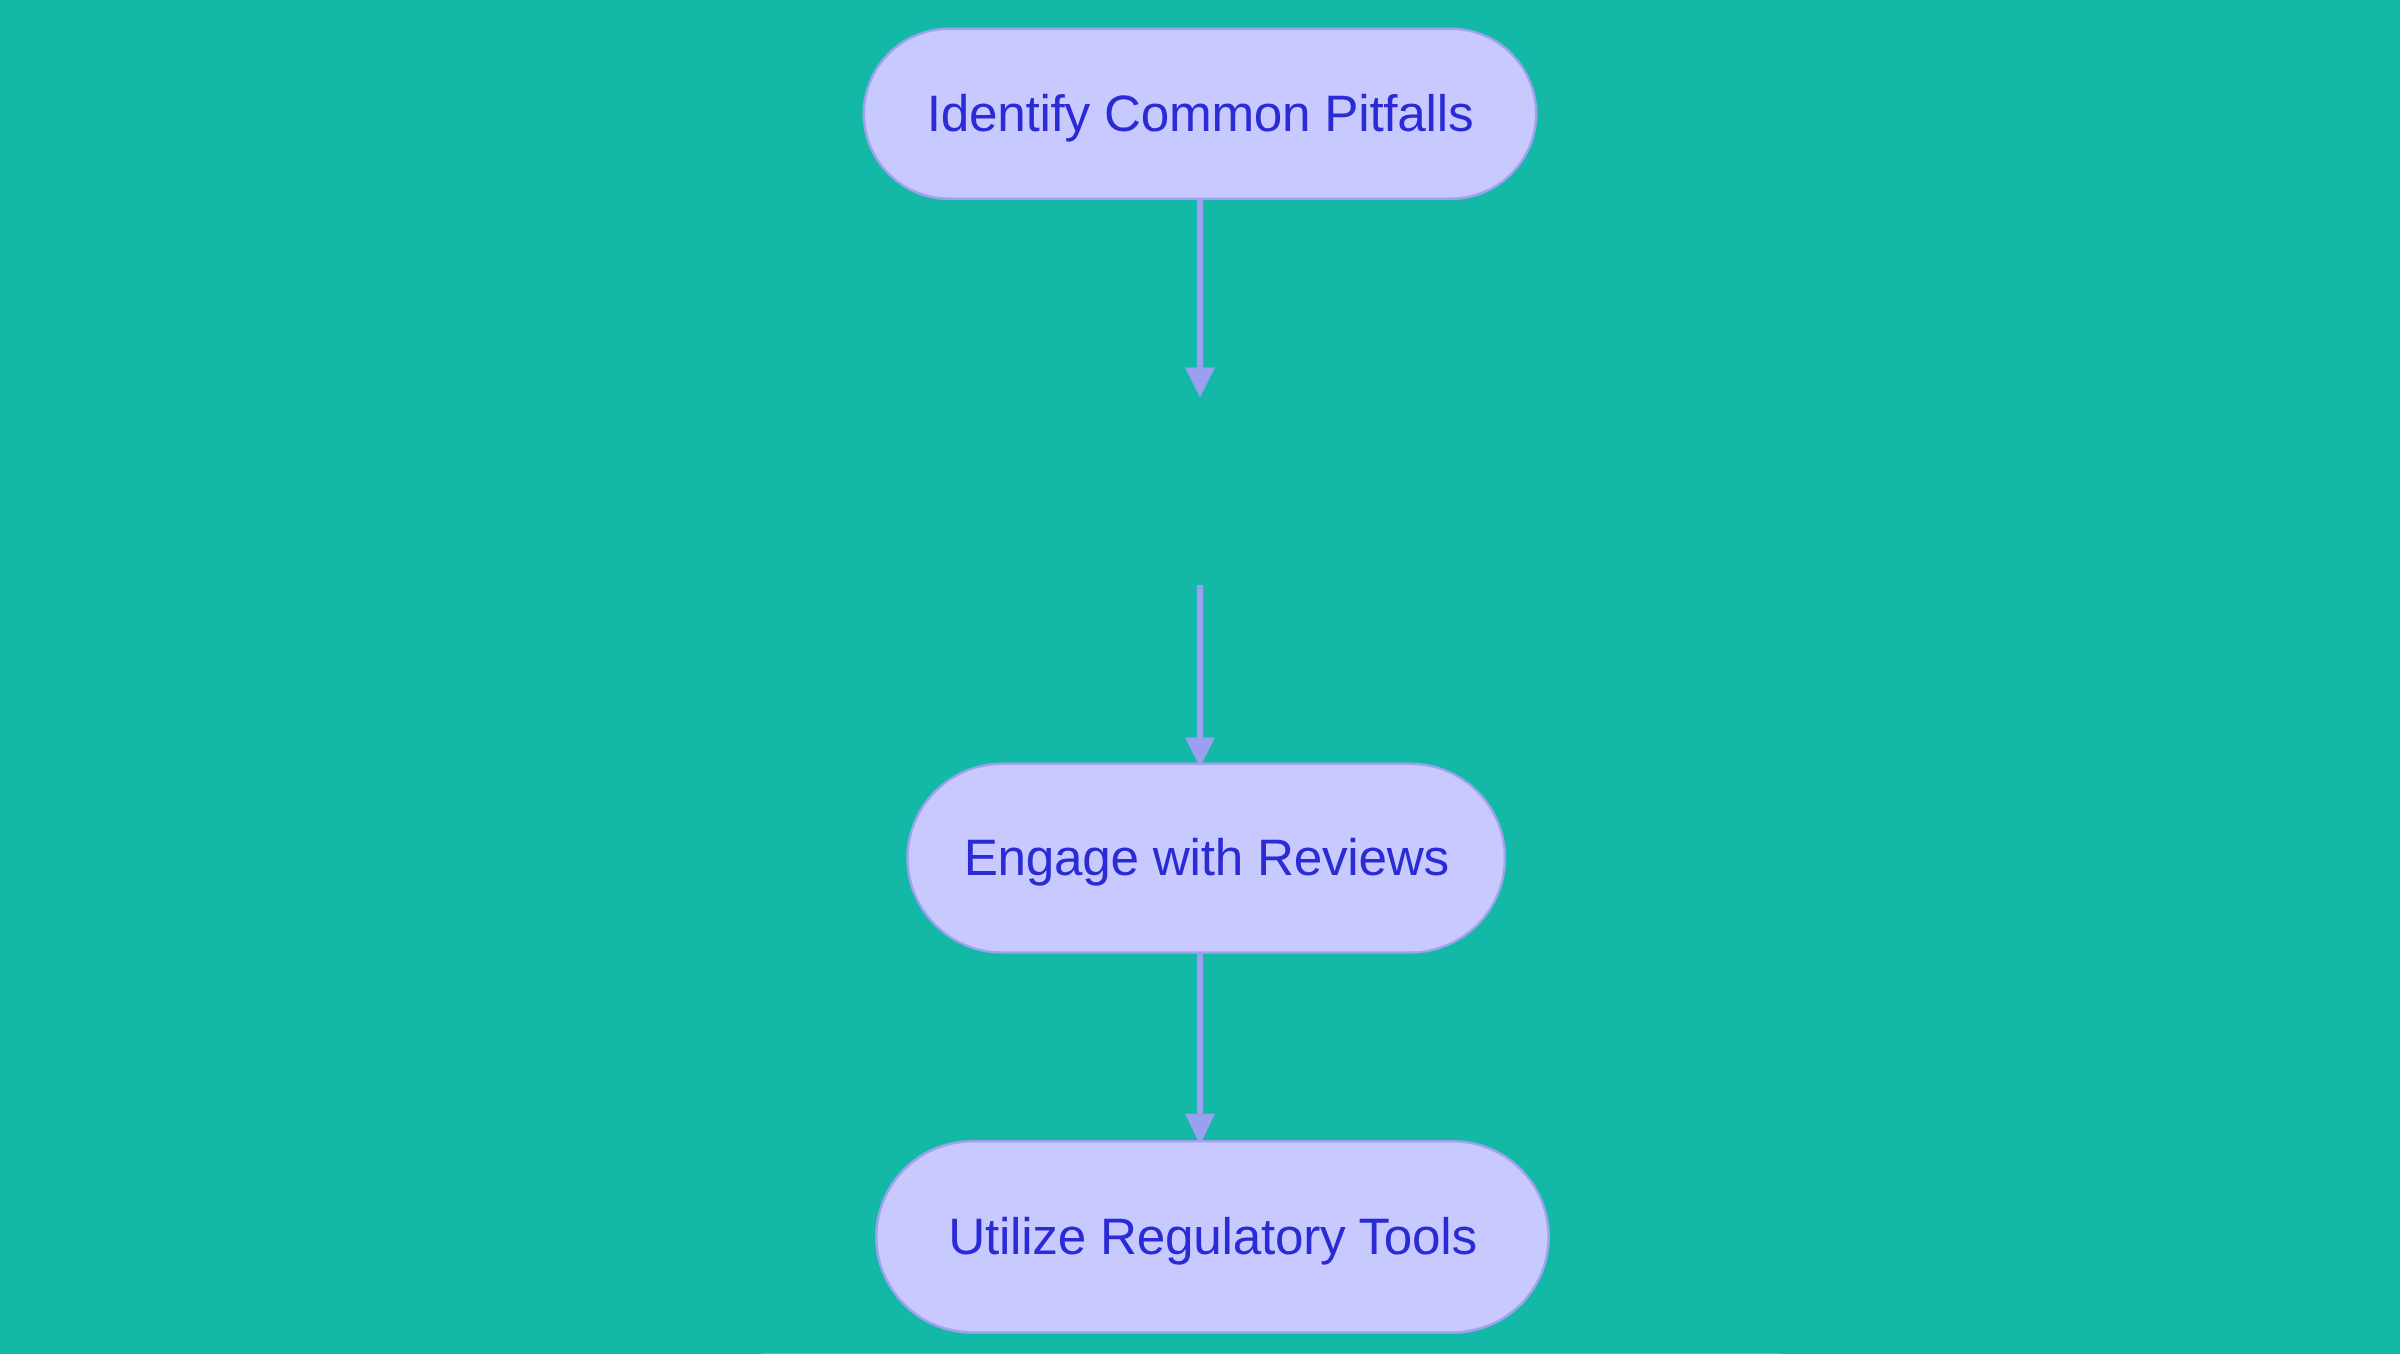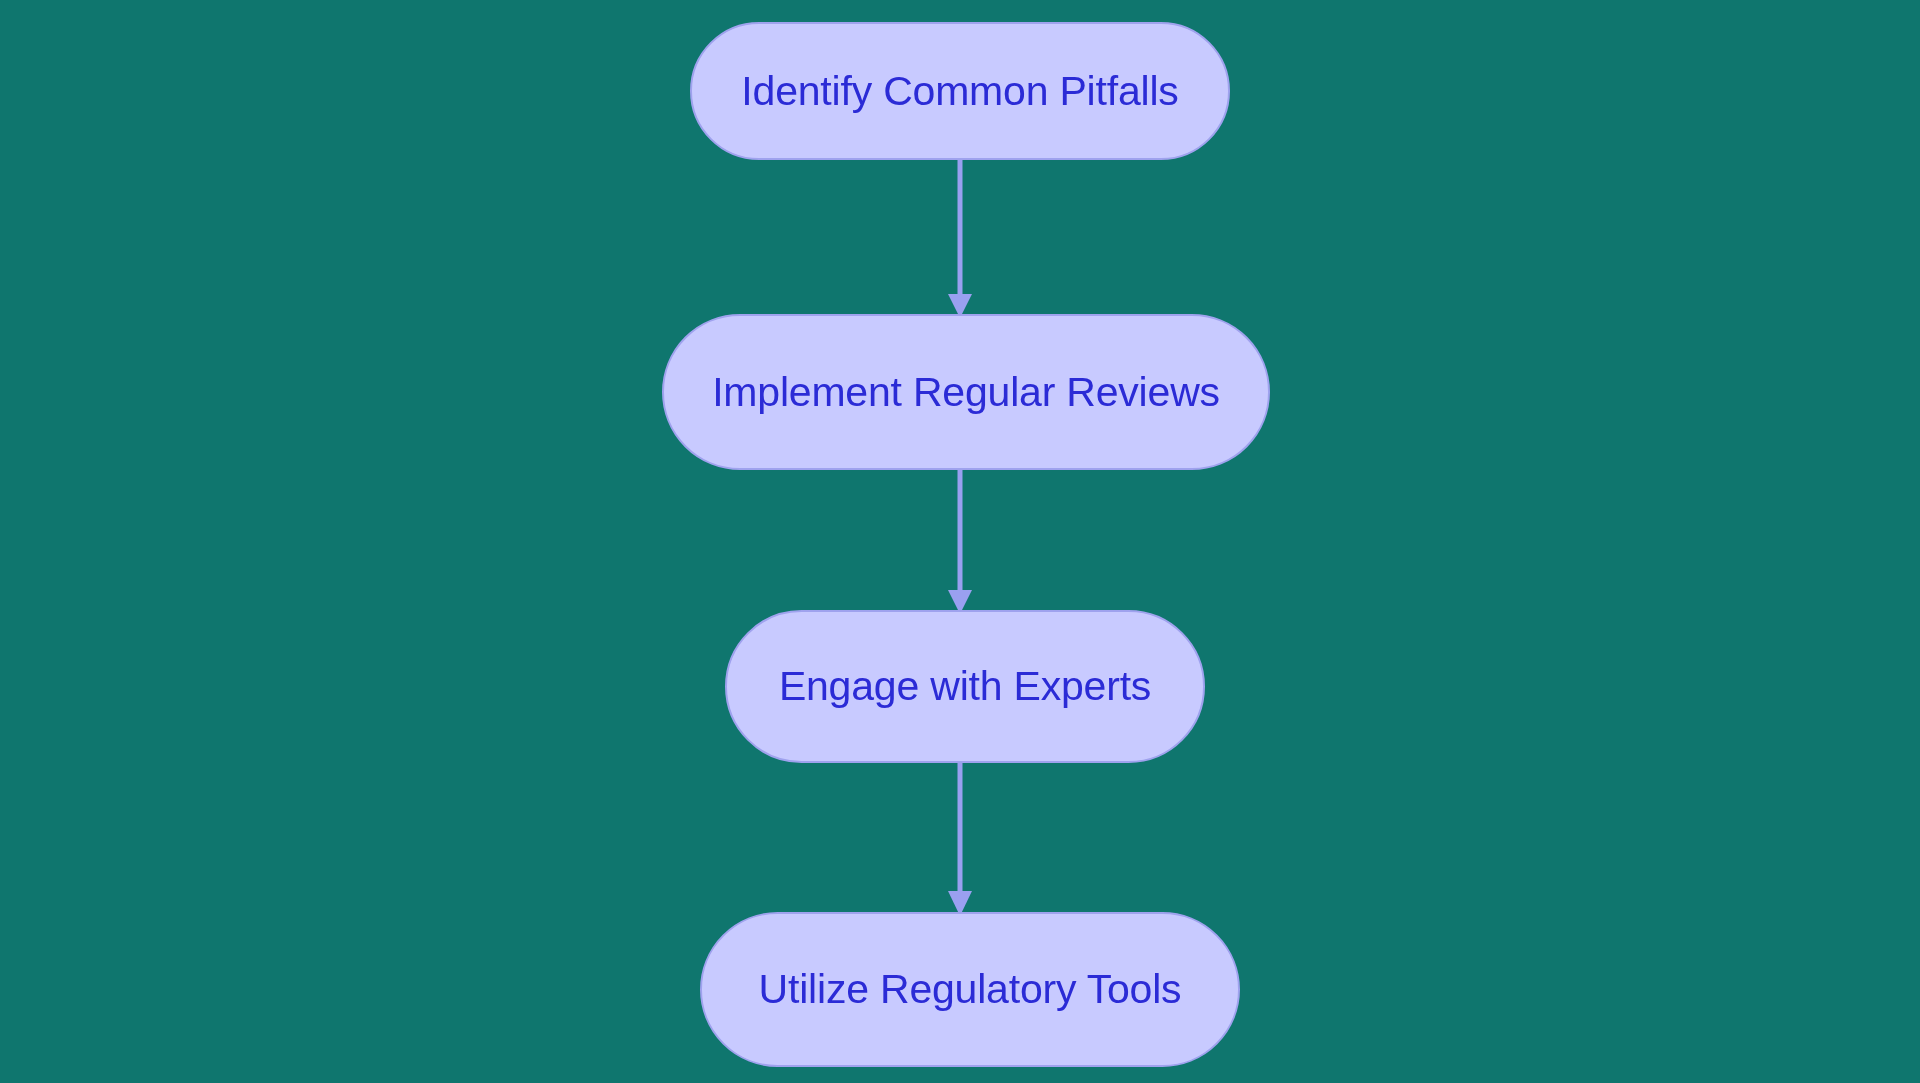--- a/index.html
+++ b/index.html
@@ -12,21 +12,21 @@
     width: 1920px;
     height: 1083px;
     font-family: "Liberation Sans", sans-serif;
     overflow: hidden;
   }
 
   #flow-canvas {
     position: relative;
     width: 1920px;
     height: 1083px;
-    background: #0f766e;
+    background: #14b8a6;
   }
 
   .flow-node {
     position: absolute;
     box-sizing: border-box;
     background: #c8caff;
     border: 2px solid #9fa2ee;
     border-radius: 999px;
     display: flex;
     align-items: center;
@@ -72,31 +72,28 @@
 
   <div class="flow-node" id="node-1">
     <span class="flow-node-label">Identify Common Pitfalls</span>
   </div>
 
   <svg class="flow-connector" id="connector-1" viewBox="0 0 60 160" width="60" height="160">
     <line x1="30" y1="0" x2="30" y2="140" stroke="#9aa0f0" stroke-width="5"></line>
     <polygon points="18,136 42,136 30,160" fill="#9aa0f0"></polygon>
   </svg>
 
-  <div class="flow-node" id="node-2">
-    <span class="flow-node-label">Implement Regular Reviews</span>
-  </div>
 
   <svg class="flow-connector" id="connector-2" viewBox="0 0 60 146" width="60" height="146">
     <line x1="30" y1="0" x2="30" y2="126" stroke="#9aa0f0" stroke-width="5"></line>
     <polygon points="18,122 42,122 30,146" fill="#9aa0f0"></polygon>
   </svg>
 
   <div class="flow-node" id="node-3">
-    <span class="flow-node-label">Engage with Experts</span>
+    <span class="flow-node-label">Engage with Reviews</span>
   </div>
 
   <svg class="flow-connector" id="connector-3" viewBox="0 0 60 155" width="60" height="155">
     <line x1="30" y1="0" x2="30" y2="133" stroke="#9aa0f0" stroke-width="5"></line>
     <polygon points="18,130 42,130 30,155" fill="#9aa0f0"></polygon>
   </svg>
 
   <div class="flow-node" id="node-4">
     <span class="flow-node-label">Utilize Regulatory Tools</span>
   </div>

